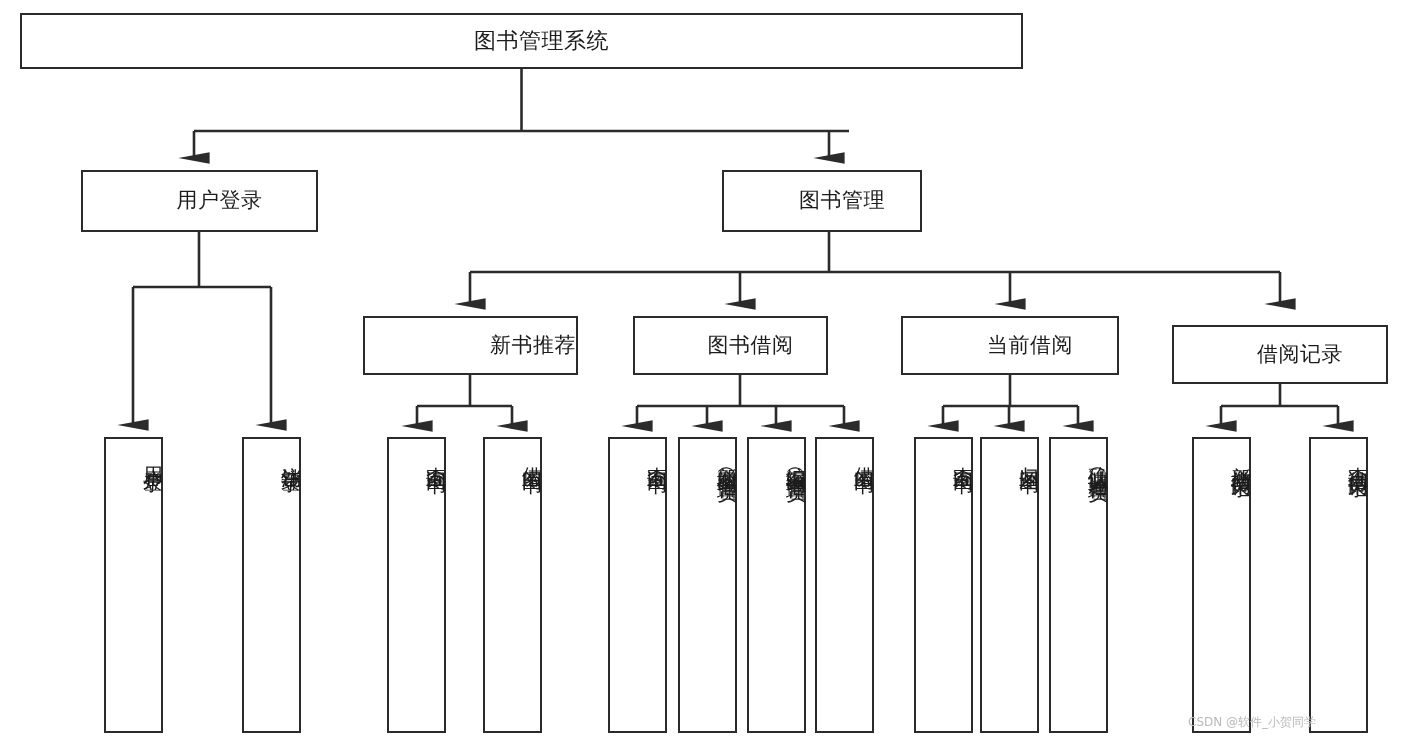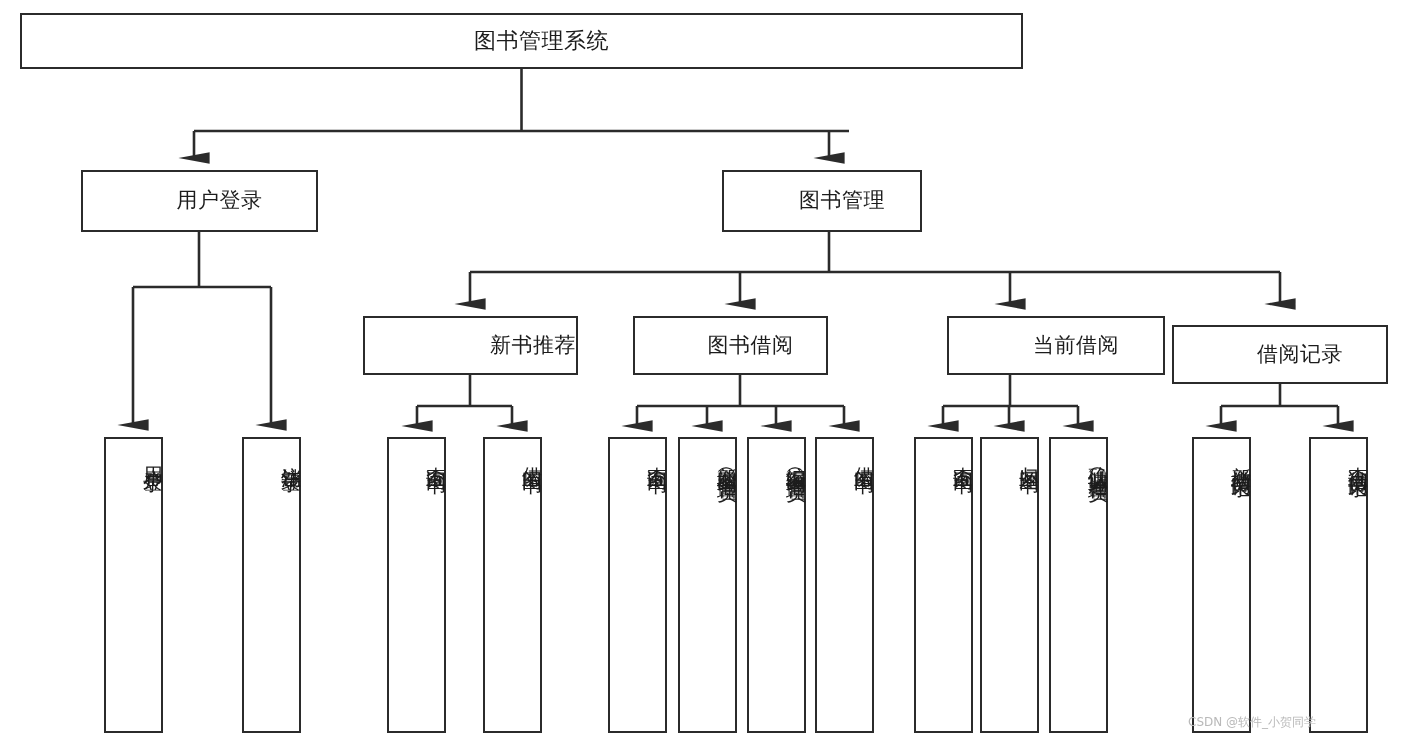--- a/index.html
+++ b/index.html
@@ -137,21 +137,21 @@
   <div class="node horiz" style="left:711px; top:170px; width:200px; height:62px;margin-left:11px;">
     <span class="label">图书管理</span>
   </div>
 
   <div class="node horiz" style="left:363px; top:316px; width:215px; height:59px;justify-content:flex-end;">
     <span class="label">新书推荐</span>
   </div>
   <div class="node horiz" style="left:633px; top:316px; width:195px; height:59px;">
     <span class="label">图书借阅</span>
   </div>
-  <div class="node horiz" style="left:901px; top:316px; width:218px; height:59px;margin-left:46px;">
+  <div class="node horiz" style="left:901px; top:316px; width:218px; height:59px;">
     <span class="label">当前借阅</span>
   </div>
   <div class="node horiz" style="left:1172px; top:316px; width:216px; height:59px;margin-top:9px;">
     <span class="label">借阅记录</span>
   </div>
 
   <div class="node vert" style="left:104px; top:437px; width:59px; height:296px;">
     <span class="label">用户登录</span>
   </div>
   <div class="node vert" style="left:242px; top:437px; width:59px; height:296px;">

